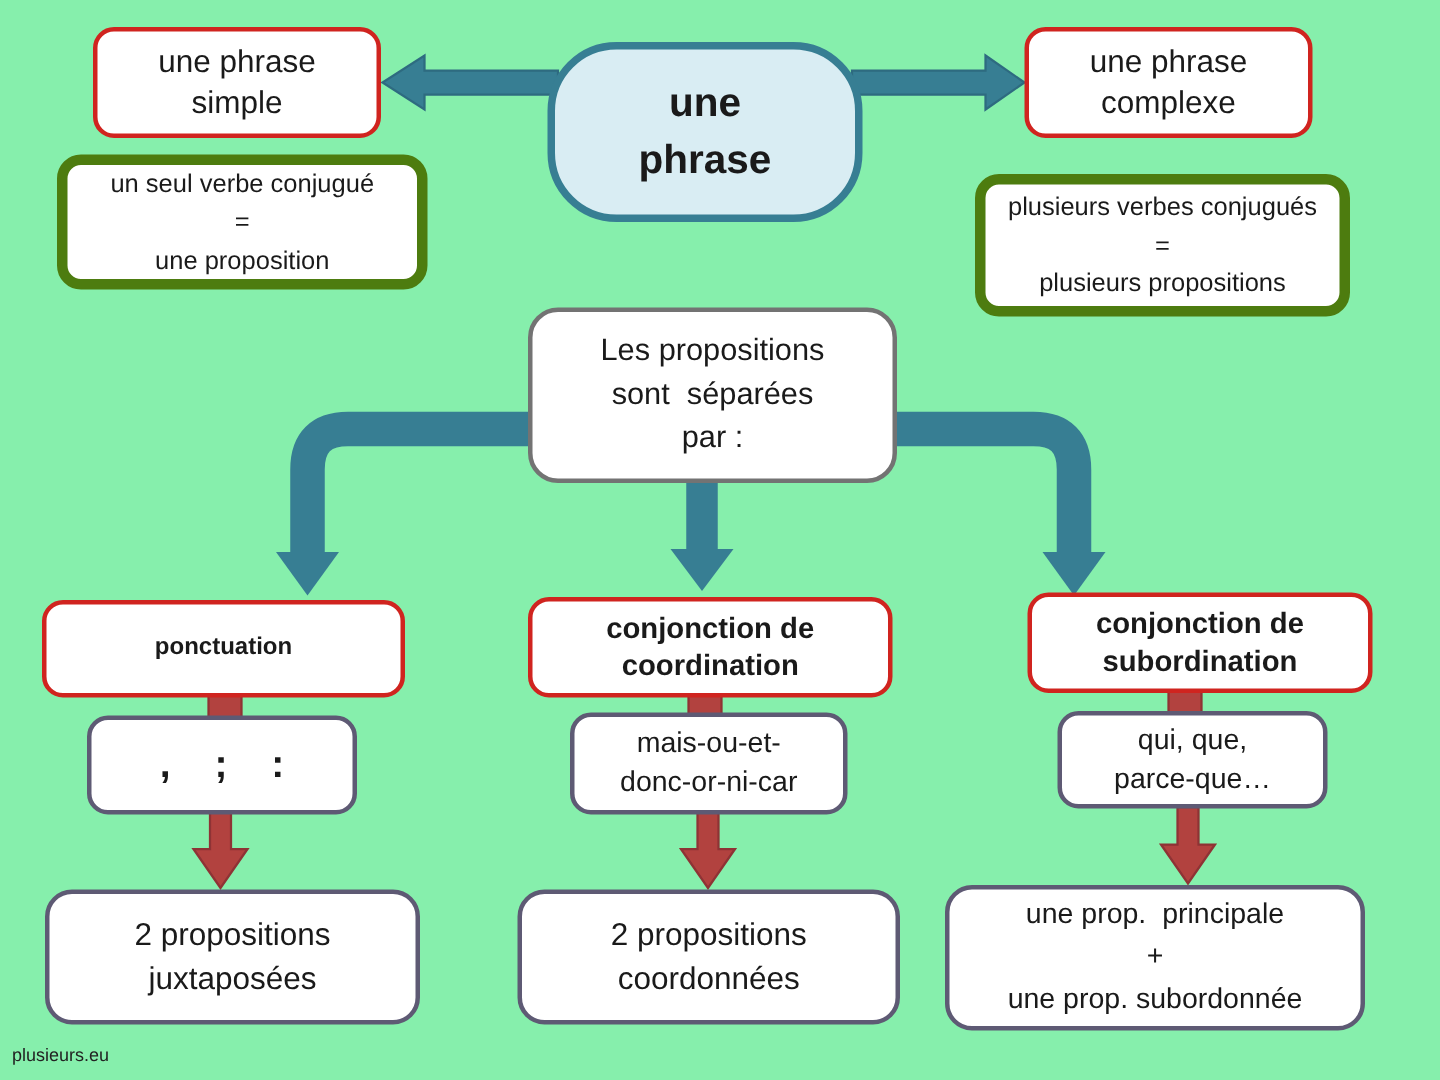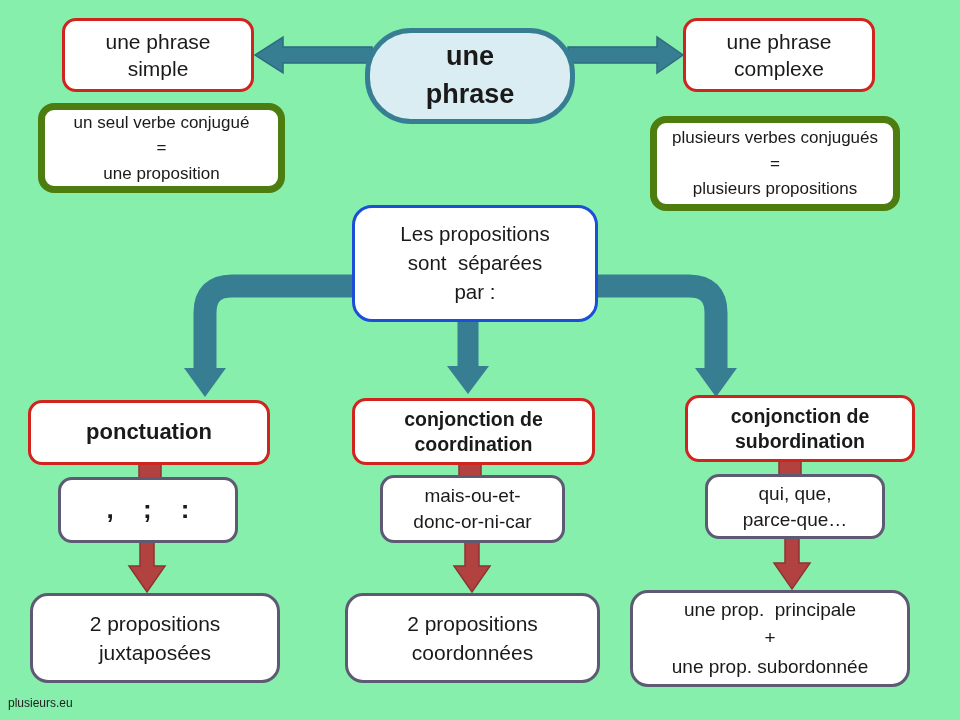--- a/index.html
+++ b/index.html
@@ -8,33 +8,33 @@
     font-family:"Liberation Sans","DejaVu Sans",sans-serif;color:#1a1a1a;
   }
   #arrow-layer{position:absolute;left:0;top:0;z-index:0;}
   .box{
     position:absolute;z-index:1;box-sizing:border-box;background:#ffffff;
     display:flex;align-items:center;justify-content:center;text-align:center;
     white-space:pre-line;line-height:1.3;
   }
   .b-red{border:3.5px solid #d0241f;border-radius:14px;}
   .b-brown{border:7px solid #4d7c0f;border-radius:16px;font-size:17px;line-height:1.5;}
-  .b-teal{border:3px solid #1d4ed8;border-radius:20px;}
+  .b-teal{border:3px solid #737373;border-radius:20px;}
   .b-purple{border:3px solid #5e5a74;border-radius:14px;}
   .b-purple-big{border:3.5px solid #5e5a74;border-radius:18px;}
   .bold{font-weight:bold;}
 
   #box-simple   {left:62px; top:18px; width:192px;height:74px;font-size:21px;}
-  #box-root     {left:365px;top:28px; width:210px;height:96px;border:5px solid #377e93;
+  #box-root     {left:365px;top:28px; width:210px;height:120px;border:5px solid #377e93;
                  border-radius:46px;background:#d9edf3;font-size:27px;font-weight:bold;line-height:1.4;}
   #box-complexe {left:683px;top:18px; width:192px;height:74px;font-size:21px;}
   #box-simple-def  {left:38px; top:103px;width:247px;height:90px;}
   #box-complexe-def{left:650px;top:116px;width:250px;height:95px;}
   #box-separator{left:352px;top:205px;width:246px;height:117px;font-size:20.5px;line-height:1.4;}
-  #box-punct    {left:28px; top:400px;width:242px;height:65px;font-size:22px;}
+  #box-punct    {left:28px; top:400px;width:242px;height:65px;font-size:16px;}
   #box-coord    {left:352px;top:398px;width:243px;height:67px;font-size:19.5px;line-height:1.25;}
   #box-subord   {left:685px;top:395px;width:230px;height:67px;font-size:19.5px;line-height:1.25;}
   #box-punct-items {left:58px; top:477px;width:180px;height:66px;font-size:26px;font-weight:bold;word-spacing:22px;}
   #box-coord-items {left:380px;top:475px;width:185px;height:68px;font-size:19px;line-height:1.35;}
   #box-subord-items{left:705px;top:474px;width:180px;height:65px;font-size:19px;line-height:1.35;}
   #box-juxta       {left:30px; top:593px;width:250px;height:90px;font-size:21px;line-height:1.4;}
   #box-coord-res   {left:345px;top:593px;width:255px;height:90px;font-size:21px;line-height:1.4;}
   #box-subord-res  {left:630px;top:590px;width:280px;height:97px;font-size:19px;line-height:1.5;}
   #credit{position:absolute;left:8px;top:696px;font-size:12px;color:#222;z-index:1;}
 </style>

